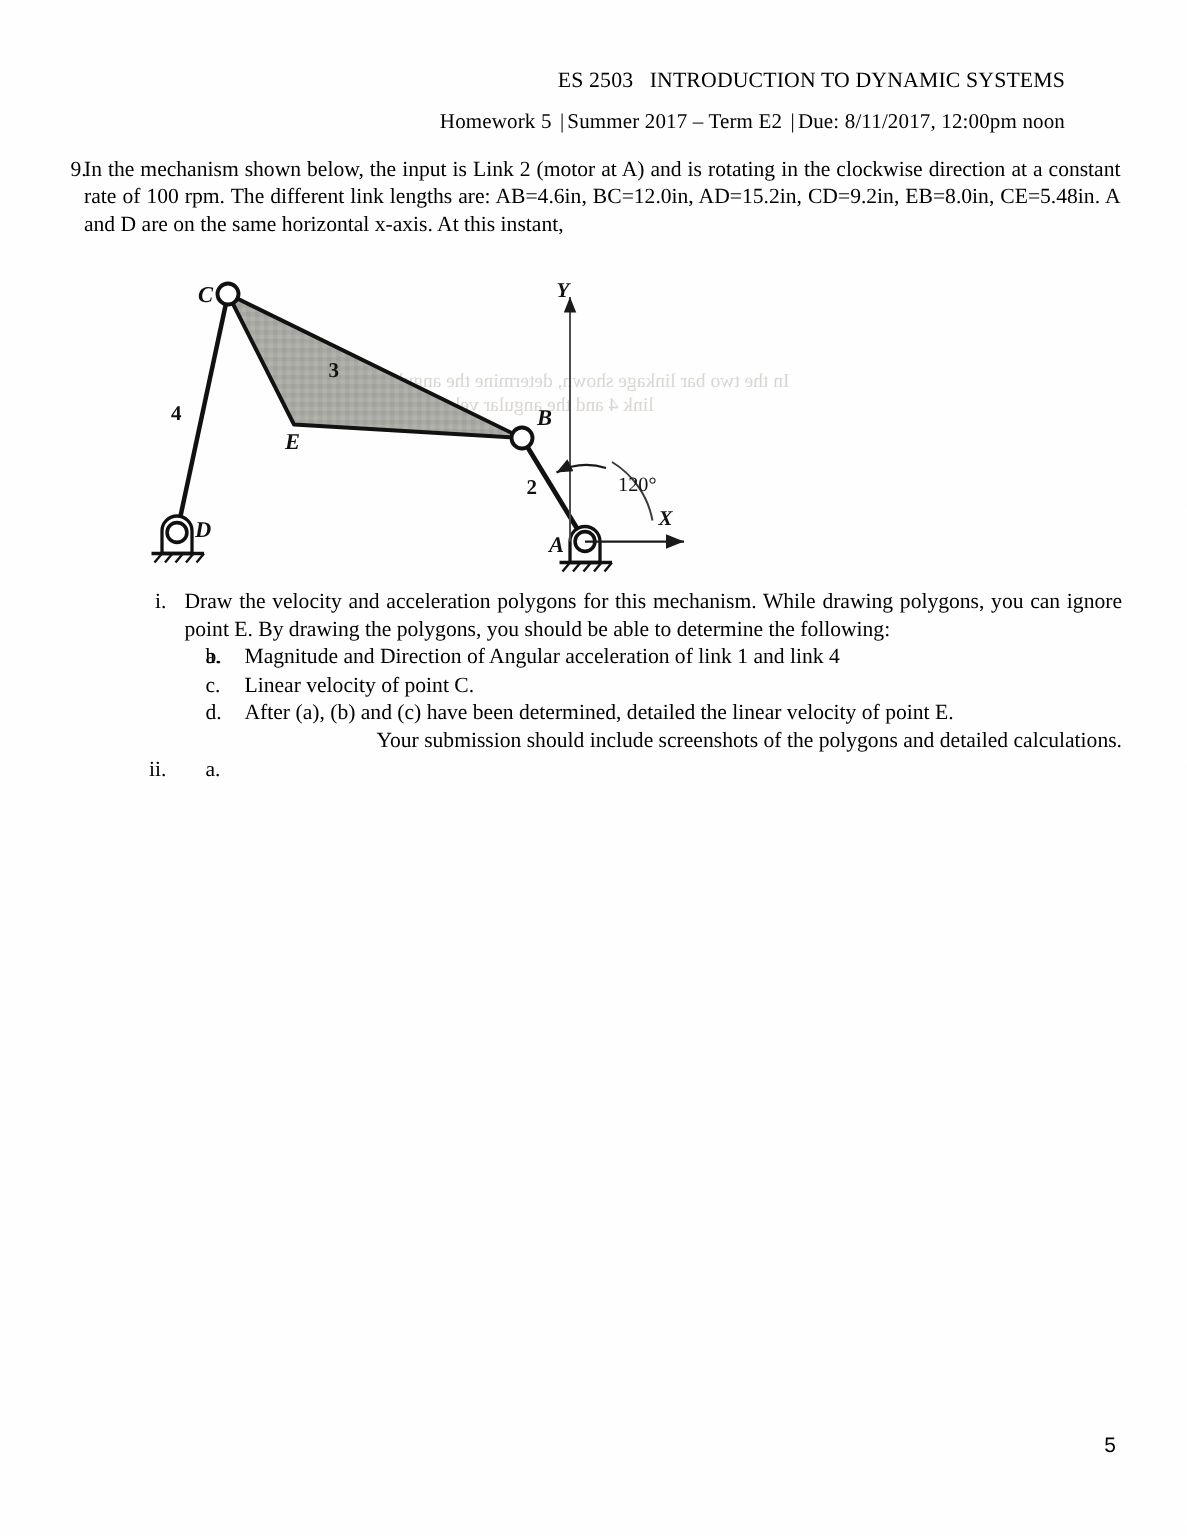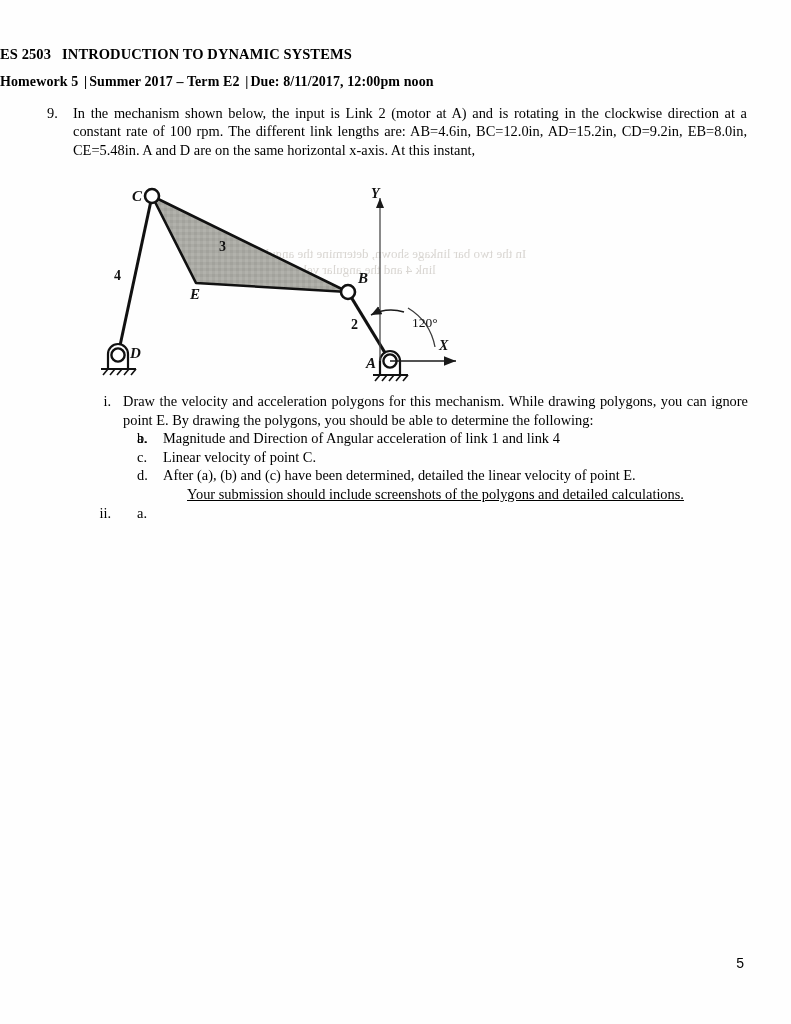--- a/index.html
+++ b/index.html
@@ -22,22 +22,22 @@
     width: 791px;
     height: 1024px;
     background: #fefefe;
   }
 
   
   .hdr {
     position: absolute;
     left: 0;
     width: 710px;
-    text-align: left;
-    font-weight: bold;
+    text-align: right;
+    font-weight: normal;
     letter-spacing: 0.1px;
   }
   .hdr-course {
     top: 46px;
     font-size: 14.5px;
   }
   .hdr-course .gap { display: inline-block; width: 11px; }
   .hdr-sub {
     top: 74px;
     font-size: 14px;
@@ -54,21 +54,21 @@
     line-height: 18.4px;
   }
   .prob-num {
     position: absolute;
     left: 0;
     top: 0;
     width: 22px;
     text-align: left;
   }
   .prob-body {
-    margin-left: 26px;
+    margin-left: 9px;
     text-align: justify;
     text-justify: inter-word;
     hyphens: none;
   }
 
   
   .figure {
     position: absolute;
     left: 86px;
     top: 172px;
@@ -95,21 +95,21 @@
     position: absolute;
     left: 2px;
     top: 0;
     width: 26px;
     text-align: right;
   }
   .ritem .rtext {
     text-align: justify;
     text-justify: inter-word;
   }
-  .ritem .rtext.nojust { text-align: center; text-decoration: underline; }
+  .ritem .rtext.nojust { text-align: right; }
   .alist {
     margin: 0;
     padding: 0;
     list-style: none;
   }
   .aitem {
     position: relative;
     padding-left: 40px;
     line-height: 18.6px;
   }

